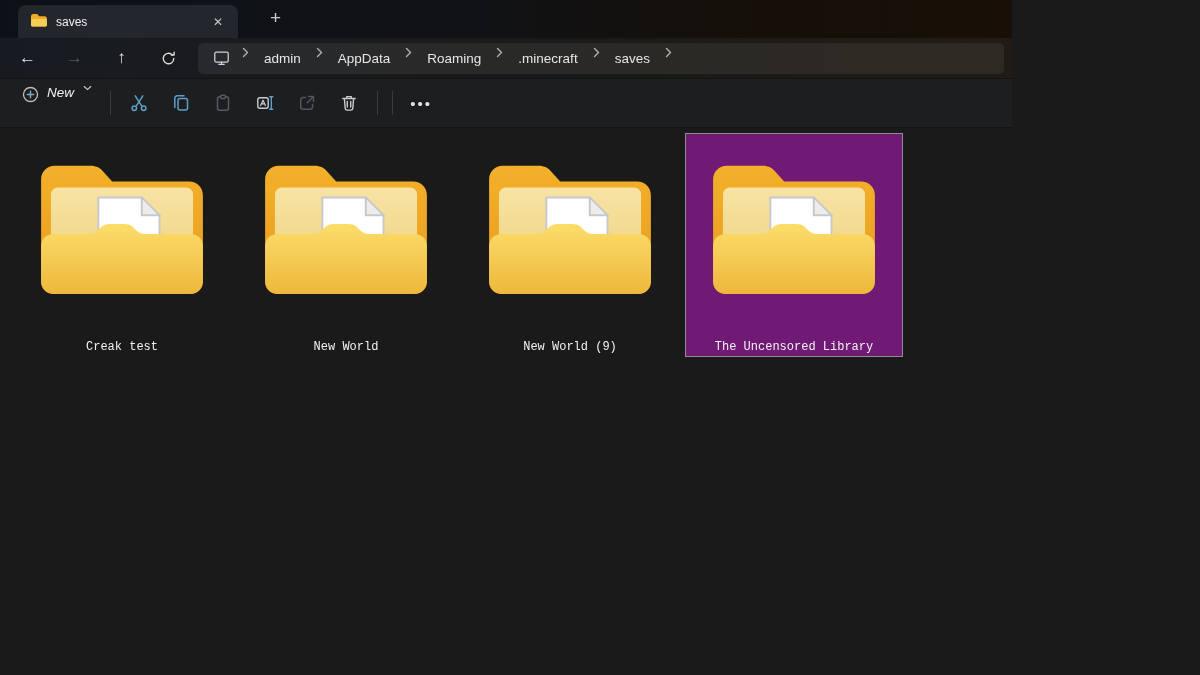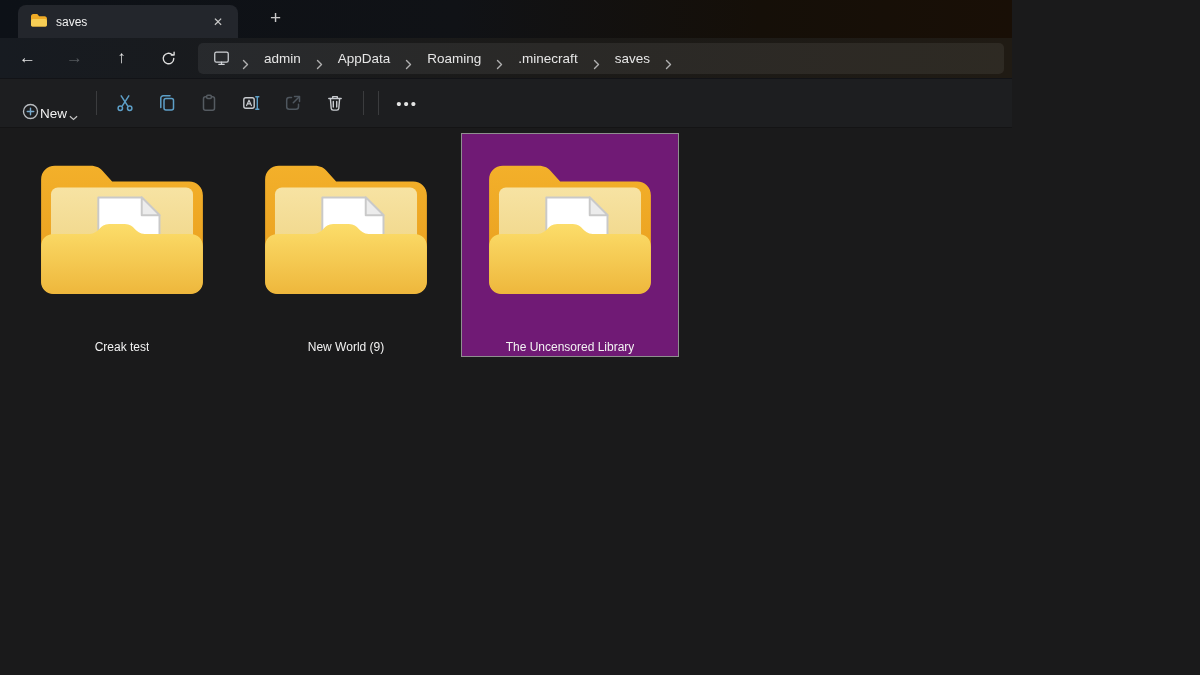--- a/index.html
+++ b/index.html
@@ -28,31 +28,31 @@
   .addressbar { flex:1; height:31px; margin-left:6px; background:rgba(255,255,255,0.066);
     border-radius:5px; display:flex; align-items:center; padding:0 8px; }
   .crumb-root { display:flex; align-items:center; padding:0 6px; }
   .crumb { color:#e6e6e6; font-size:13.5px; padding:4px 10px; border-radius:4px; }
   .crumb-sep { display:flex; align-items:center; padding:0 4px; }
 
   
   .toolbar { height:50px; flex:0 0 50px; background:#1d1e20;
     border-top:1px solid #121317; border-bottom:1px solid #141415;
     display:flex; align-items:center; padding:0 10px; }
-  .tool-btn { display:flex; align-items:flex-end; gap:0; height:36px; padding:0 11px;
-    border-radius:5px; color:#f2f2f2; font-size:13.5px; }
+  .tool-btn { display:flex; align-items:flex-start; gap:7px; height:36px; padding:0 11px;
+    border-radius:5px; color:#f2f2f2; font-size:13.5px;font-style:italic; }
   .tool-icon-btn { width:42px; height:36px; display:flex; align-items:center;
     justify-content:center; border-radius:5px; }
   .tool-sep { width:1px; height:24px; background:#3b3c3e; margin:0 7px; }
   .chev-down { margin-left:2px; display:flex; align-items:center; }
   .more-dots { color:#e3e3e3; font-size:15px; letter-spacing:2px; }
 
   
   .content { flex:1; background:#1a1a1b; padding:5px 0 0 13px; }
-  .files { display:flex; }
+  .files { display:flex;font-family:Liberation Mono, monospace; }
   .tile { width:218px; height:224px; margin-right:6px; display:flex; flex-direction:column;
     align-items:center; border:1px solid transparent; }
   .tile.selected { background:#701a75; border:1px solid #8f8f8f; }
   .tile .icon-wrap { margin-top:20px; width:176px; height:146px; }
   .tile .fname { margin-top:40px; color:#f2f2f2; font-size:12px; text-align:center;
     max-width:206px; white-space:nowrap; overflow:hidden; }
   .hidden-defs { position:absolute; width:0; height:0; }
 </style>
 </head>
 <body>
@@ -108,21 +108,21 @@
       </svg>
     </div>
     <div class="addressbar">
       <span class="crumb-root">
         <svg width="19" height="18" viewBox="0 0 20 20" fill="none" stroke="#cfd2d6" stroke-width="1.4" stroke-linecap="round">
           <rect x="2.5" y="3.5" width="15" height="11" rx="1.8"></rect>
           <path d="M10 14.5V17"></path>
             <path d="M7 17h6"></path>
         </svg>
       </span>
-      <span id="crumbs" style="display:flex;align-items:flex-end;">
+      <span id="crumbs" style="display:flex;align-items:flex-start;">
   <span class="crumb-sep">
     <svg width="9" height="11" viewBox="0 0 9 11" fill="none" stroke="#b0b0b0" stroke-width="1.4" stroke-linecap="round" stroke-linejoin="round">
               <path d="M2.5 1.5l4 4-4 4"></path>
             </svg>
   </span>
 
   <span class="crumb">admin</span>
 
   <span class="crumb-sep">
     <svg width="9" height="11" viewBox="0 0 9 11" fill="none" stroke="#b0b0b0" stroke-width="1.4" stroke-linecap="round" stroke-linejoin="round">
@@ -234,27 +234,35 @@
     <div class="files" id="files">
   <div class="tile">
     <div class="icon-wrap">
       <svg width="176" height="146" viewBox="0 0 176 148">
               <use href="#folder-sym"></use>
             </svg>
     </div>
     <div class="fname">Creak test</div>
   </div>
 
-
   <div class="tile">
     <div class="icon-wrap">
       <svg width="176" height="146" viewBox="0 0 176 148">
               <use href="#folder-sym"></use>
             </svg>
     </div>
+    <div class="fname">New World</div>
+  </div>
+
+  <div class="tile">
+    <div class="icon-wrap">
+      <svg width="176" height="146" viewBox="0 0 176 148">
+              <use href="#folder-sym"></use>
+            </svg>
+    </div>
     <div class="fname">New World (9)</div>
   </div>
 
 
   <div class="tile selected">
     <div class="icon-wrap">
       <svg width="176" height="146" viewBox="0 0 176 148">
               <use href="#folder-sym"></use>
             </svg>
     </div>

